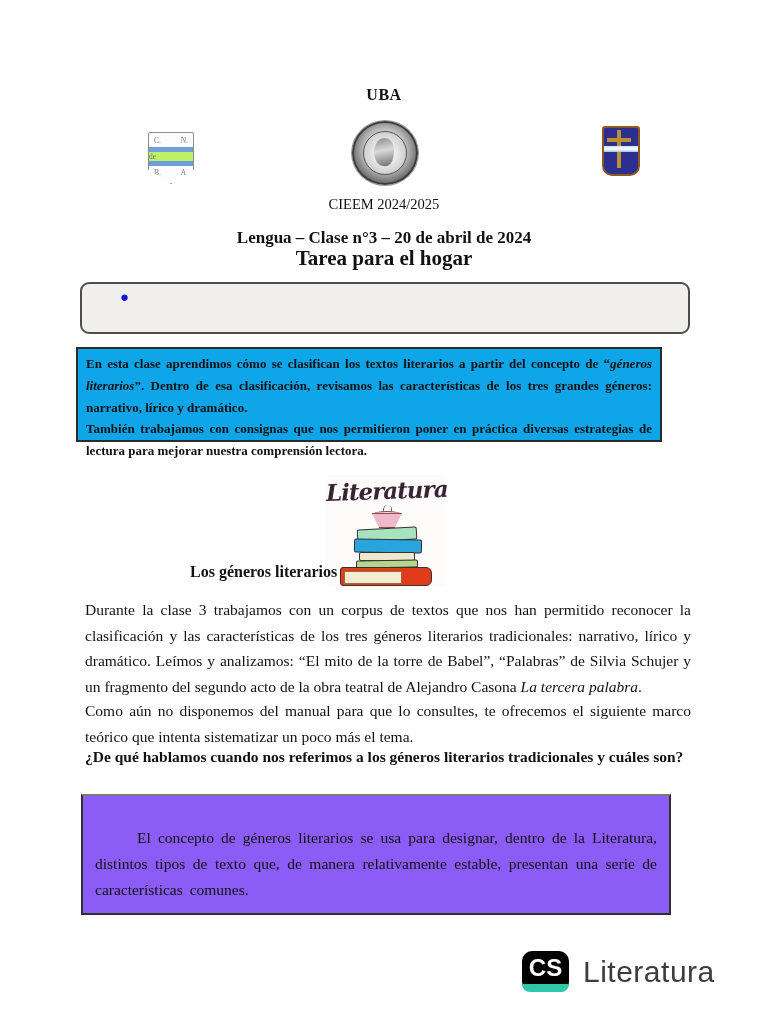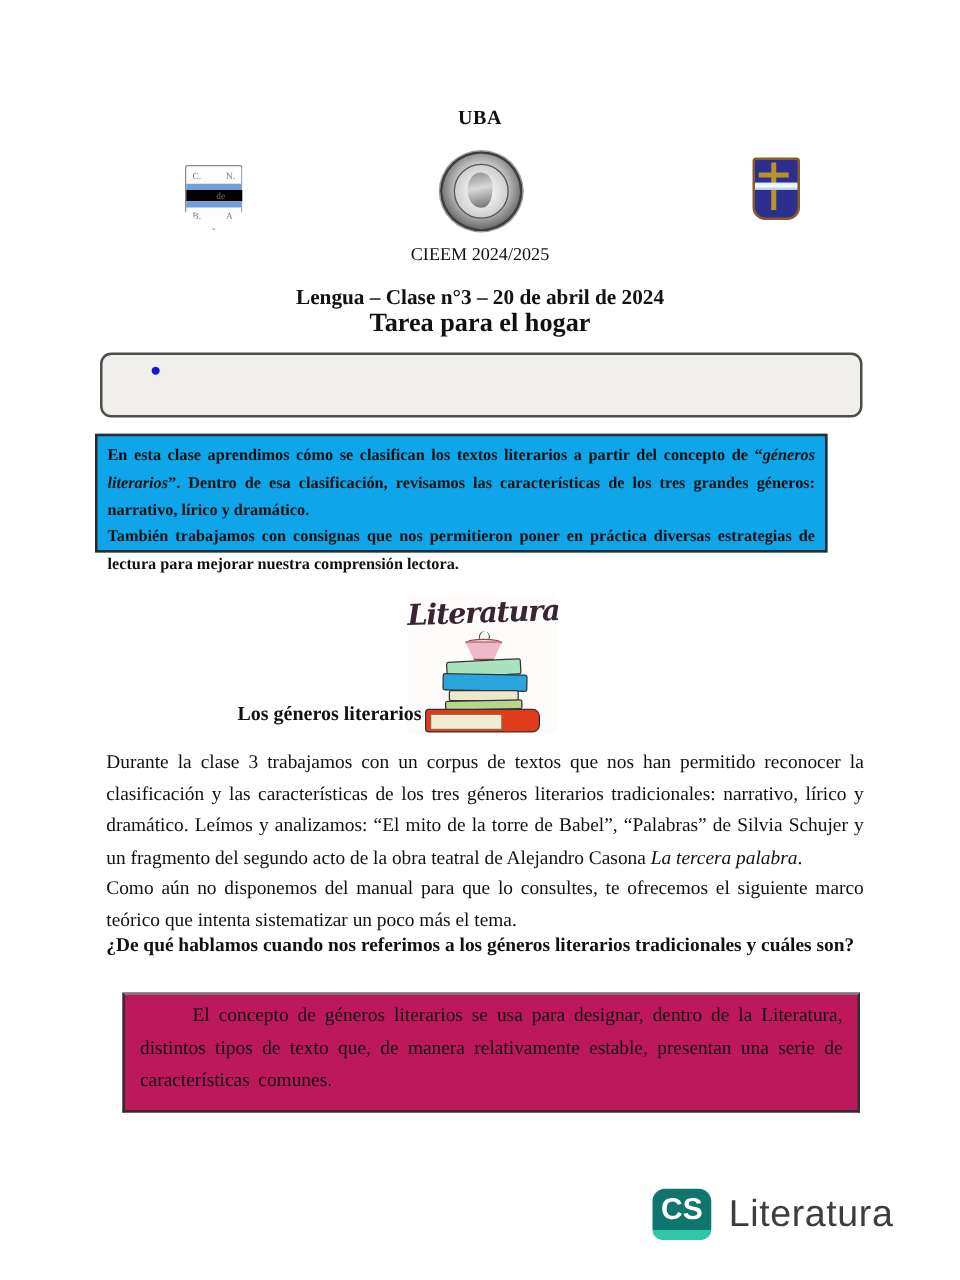--- a/index.html
+++ b/index.html
@@ -14,22 +14,22 @@
   .uba-title{top:86px;font-size:16px;font-weight:600;letter-spacing:.5px;}
   .cieem{top:196px;font-size:14.5px;}
   .class-title{top:228px;font-size:17px;font-weight:bold;}
   .homework-heading{top:246px;font-size:21px;font-weight:bold;}
 
   
   .cnba-shield{left:148px;top:132px;width:44px;height:50px;background:#fdfdfd;
     border:1px solid #8a8a8a;border-radius:2px 2px 12px 12px;
     clip-path:polygon(0 0,100% 0,100% 72%,50% 100%,0 72%);font-size:7.5px;color:#666;}
   .cnba-shield .stripe{position:absolute;left:0;width:100%;height:5px;background:#6f9fd8;}
-  .cnba-shield .band{position:absolute;left:0;width:100%;height:9px;top:19px;background:#000000;
-    text-align:left;line-height:9px;color:#777;padding-left:24px;}
+  .cnba-shield .band{position:absolute;left:0;width:100%;height:9px;top:19px;background:#bef264;
+    text-align:left;line-height:9px;color:#777;}
   .cnba-row{position:absolute;width:100%;display:flex;justify-content:space-between;
     padding:0 5px;box-sizing:border-box;color:#777;}
 
   
   .uba-seal{left:352px;top:121px;width:62px;height:60px;border-radius:50%;
     background:radial-gradient(circle at 50% 45%, #f5f5f5 18%, #d9d9d9 34%, #b9b9b9 48%, #8e8e8e 62%, #6f6f6f 72%, #4c4c4c 82%);
     border:2px solid #3d3d3d;box-shadow:0 0 0 1px #9b9b9b;}
   .uba-seal .inner{position:absolute;left:9px;top:8px;width:42px;height:42px;border-radius:50%;
     border:1px solid #555;background:radial-gradient(circle,#efefef 30%,#cfcfcf 70%);}
   .uba-seal .figure{position:absolute;left:20px;top:15px;width:20px;height:28px;border-radius:48% 52% 40% 60%;
@@ -80,27 +80,27 @@
 
   .genres-heading{left:190px;top:563px;font-size:16px;font-weight:bold;}
 
   
   .para{left:85px;width:606px;font-size:15.5px;line-height:25.5px;text-align:justify;}
   .p1{top:597px;}
   .p2{top:698px;}
   .question{top:744px;font-weight:bold;}
 
   
-  .theory-box{left:98px;top:794px;width:562px;height:86px;background:#be185d;
-    border:2px solid #2f2f2f;border-top-color:#7a7a7a;padding:4px 12px 2px 12px;
+  .theory-box{left:81px;top:794px;width:562px;height:86px;background:#8b5cf6;
+    border:2px solid #2f2f2f;border-top-color:#7a7a7a;padding:29px 12px 2px 12px;
     font-size:15.5px;line-height:26px;text-align:justify;word-spacing:3px;}
   .theory-box p{margin:0;text-indent:42px;}
 
   
-  .cs-badge{left:522px;top:951px;width:47px;height:41px;background:#0f766e;border-radius:10px;}
+  .cs-badge{left:522px;top:951px;width:47px;height:41px;background:#000000;border-radius:10px;}
   .cs-badge .strip{position:absolute;left:0;bottom:0;width:100%;height:8px;background:#2fc7a7;
     border-radius:0 0 10px 10px;}
   .cs-badge .cs-text{position:absolute;width:100%;top:3px;text-align:center;color:#fff;
     font-family:"Liberation Sans", sans-serif;font-weight:bold;font-size:24px;letter-spacing:0;}
   .cs-brand{left:583px;top:955px;font-family:"Liberation Sans", sans-serif;
     font-size:30px;color:#3d3d3d;letter-spacing:.5px;}
 </style>
 </head>
 <body>
 

